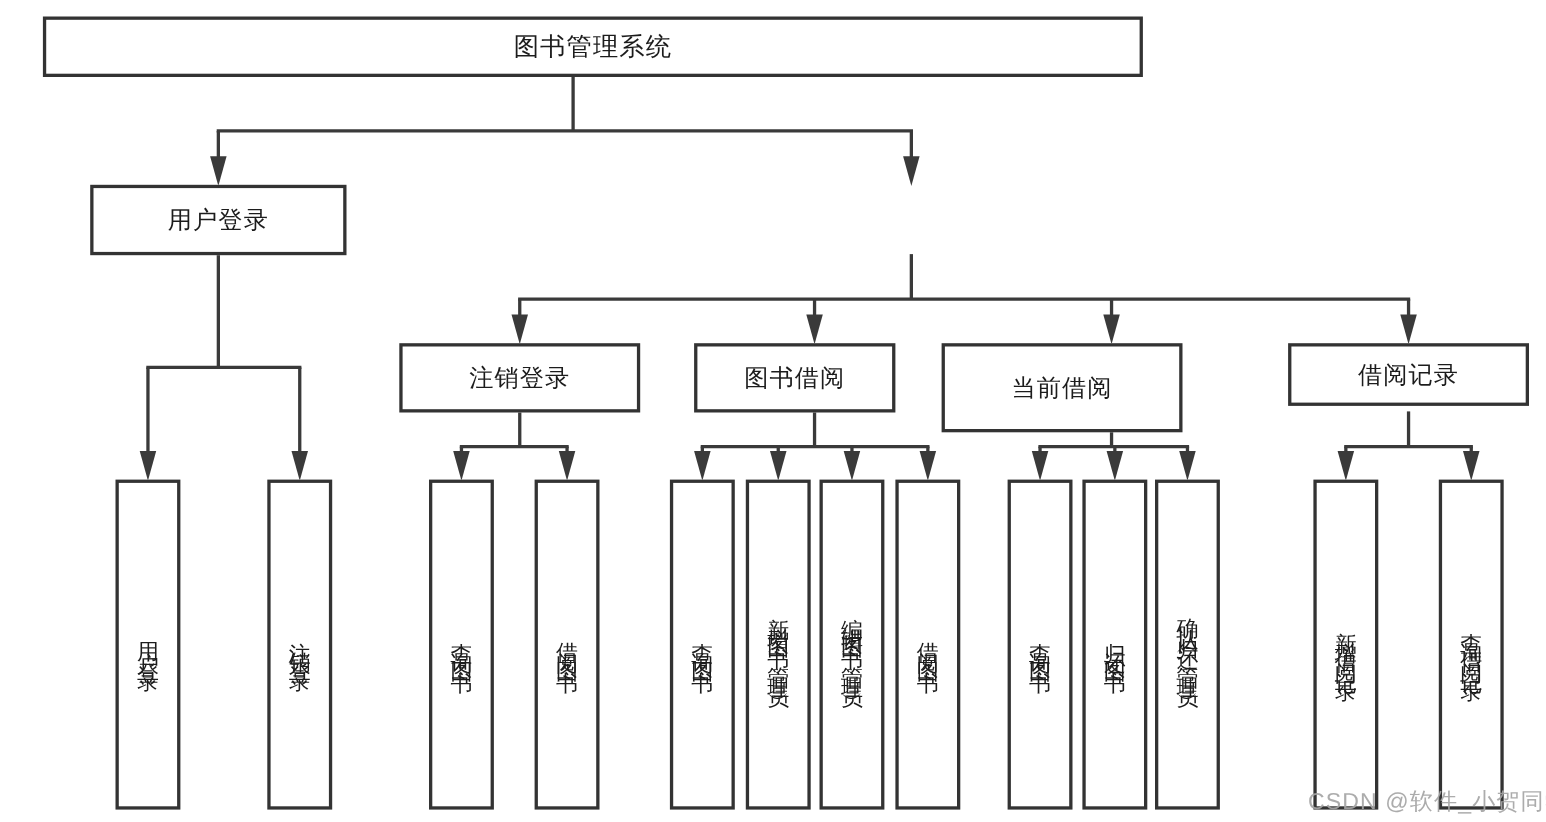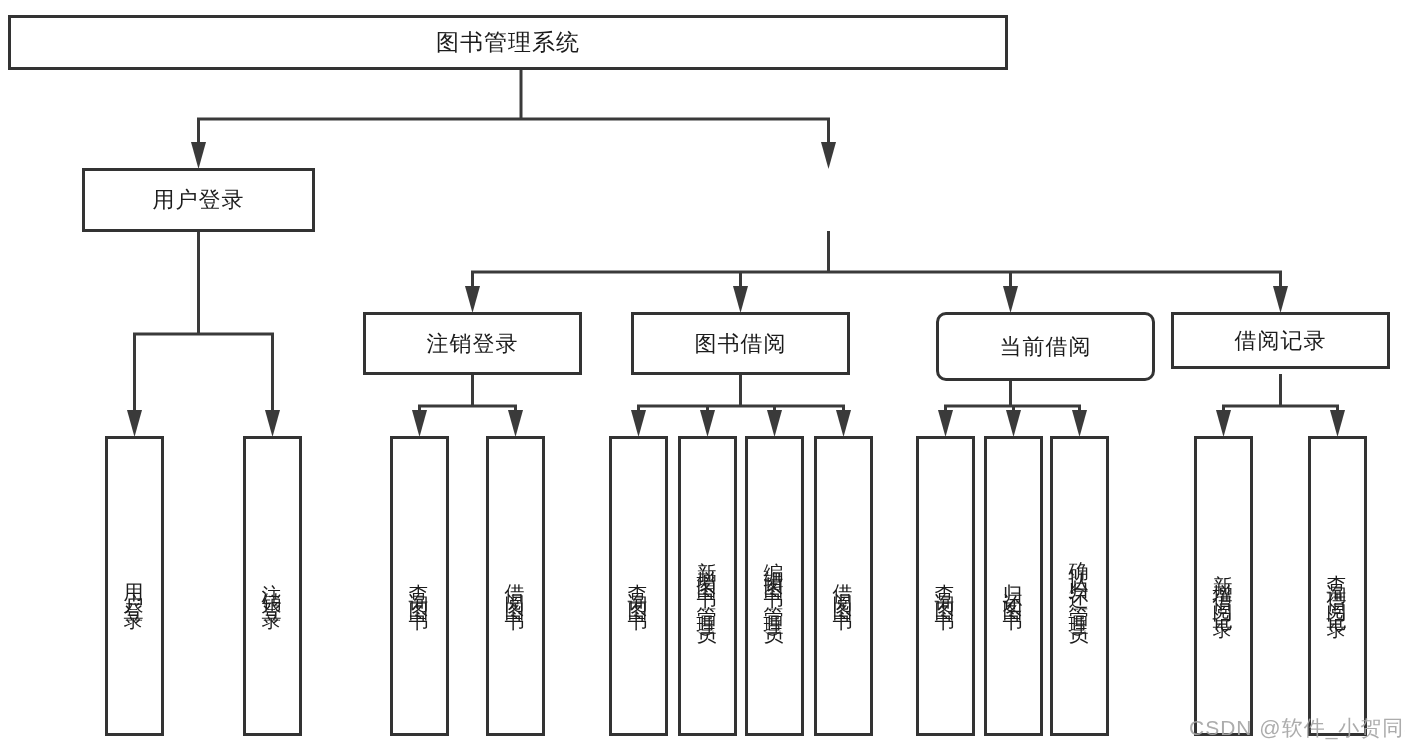--- a/index.html
+++ b/index.html
@@ -25,26 +25,26 @@
   .node.title{font-size:23px;}
   .vtext{
     writing-mode:vertical-rl;
     text-orientation:mixed;
     font-size:20px;
     letter-spacing:9px;
     color:#1c1c1c;
     white-space:nowrap;
   }
   
-  #n-root   {left:8px;  top:15px;  width:1000px; height:55px;}
+  #n-root   {left:39px;  top:15px;  width:1000px; height:55px;}
   #n-login  {left:82px;  top:168px; width:233px;  height:64px;}
   #n-mgmt   {left:712px; top:168px; width:233px;  height:64px;}
   #n-newrec {left:363px; top:312px; width:219px;  height:63px;}
-  #n-borrow {left:631px; top:312px; width:219px;  height:63px;}
-  #n-current{left:936px; top:312px; width:219px;  height:69px;border-radius:10px;}
+  #n-borrow {left:631px; top:312px; width:183px;  height:63px;}
+  #n-current{left:856px; top:312px; width:219px;  height:81px;}
   #n-records{left:1171px;top:312px; width:219px;  height:57px;}
   .node.v{top:436px;width:59px;height:300px;}
   #n-userLogin{left:105px;}
   #n-logout   {left:243px;}
   #n-q1       {left:390px;}
   #n-b1       {left:486px;}
   #n-q2       {left:609px;}
   #n-add      {left:678px;}
   #n-edit     {left:745px;}
   #n-b2       {left:814px;}

